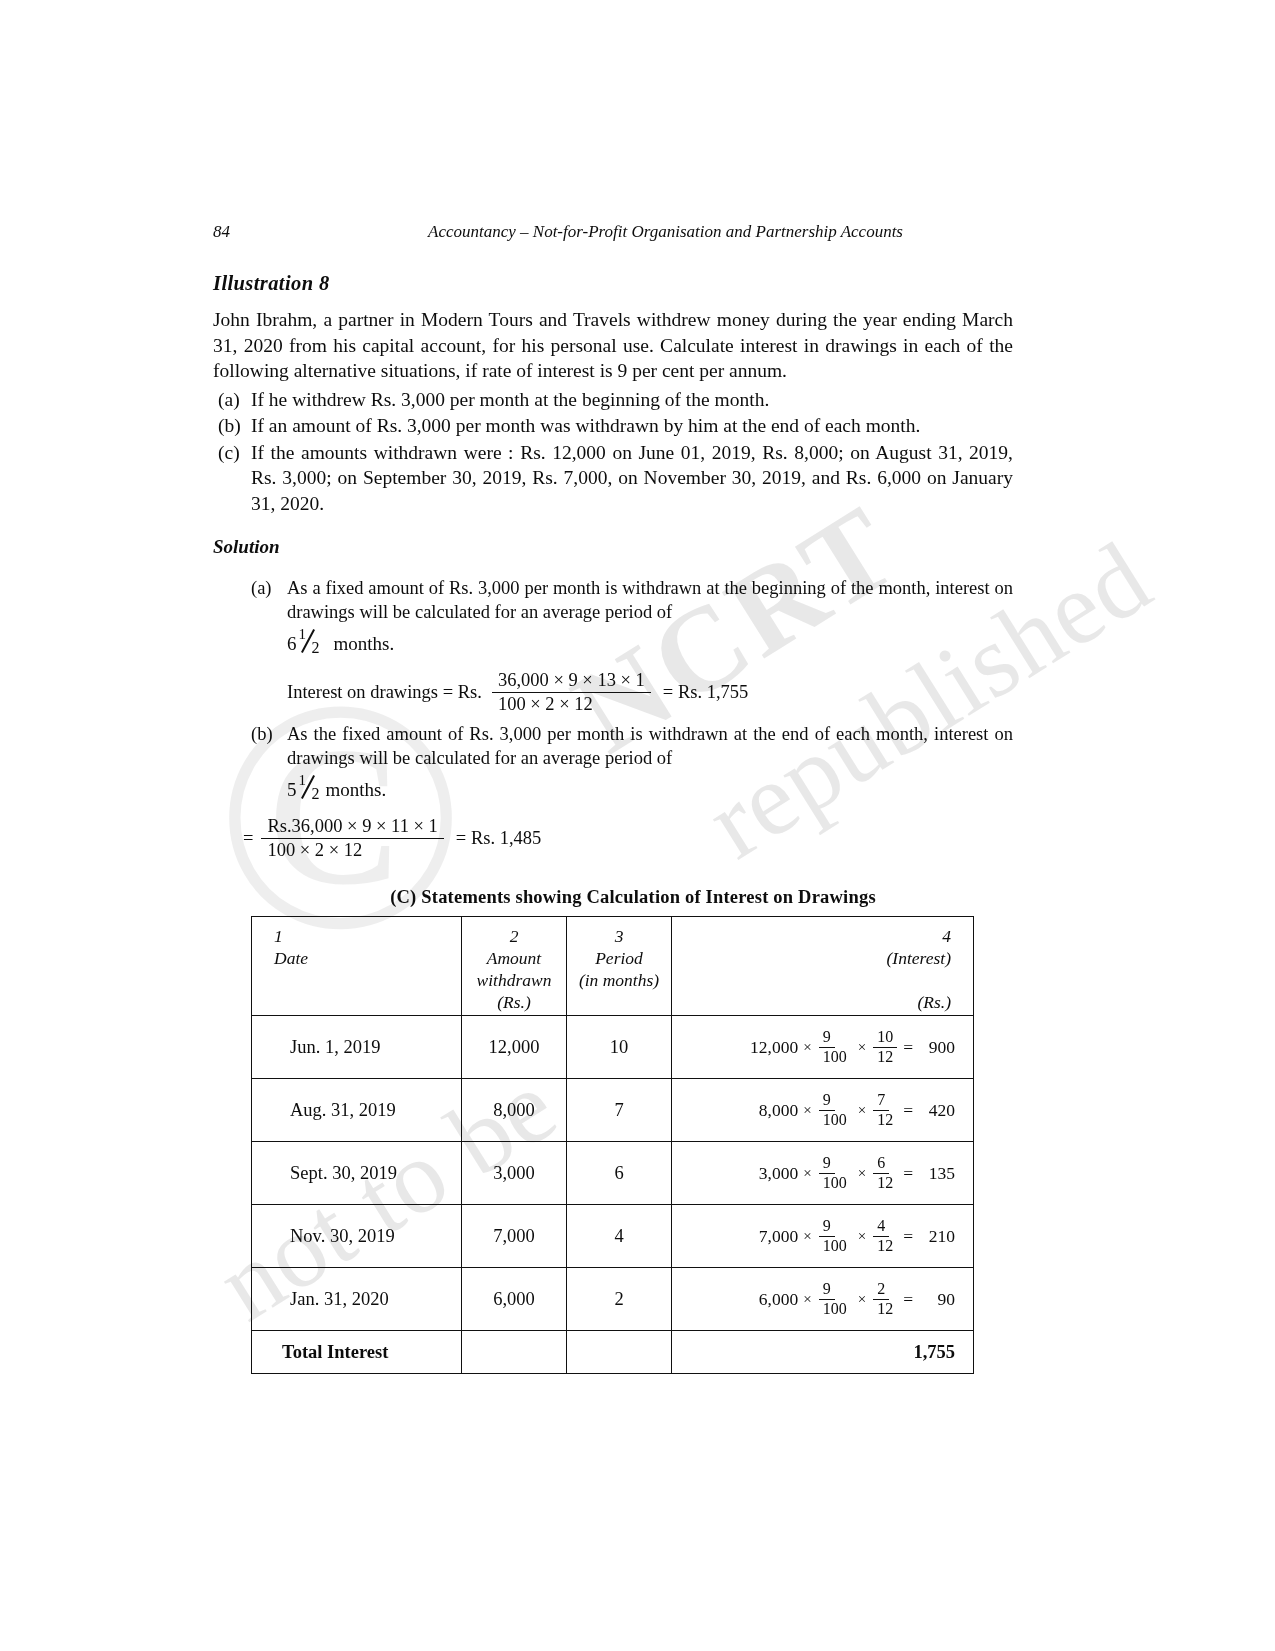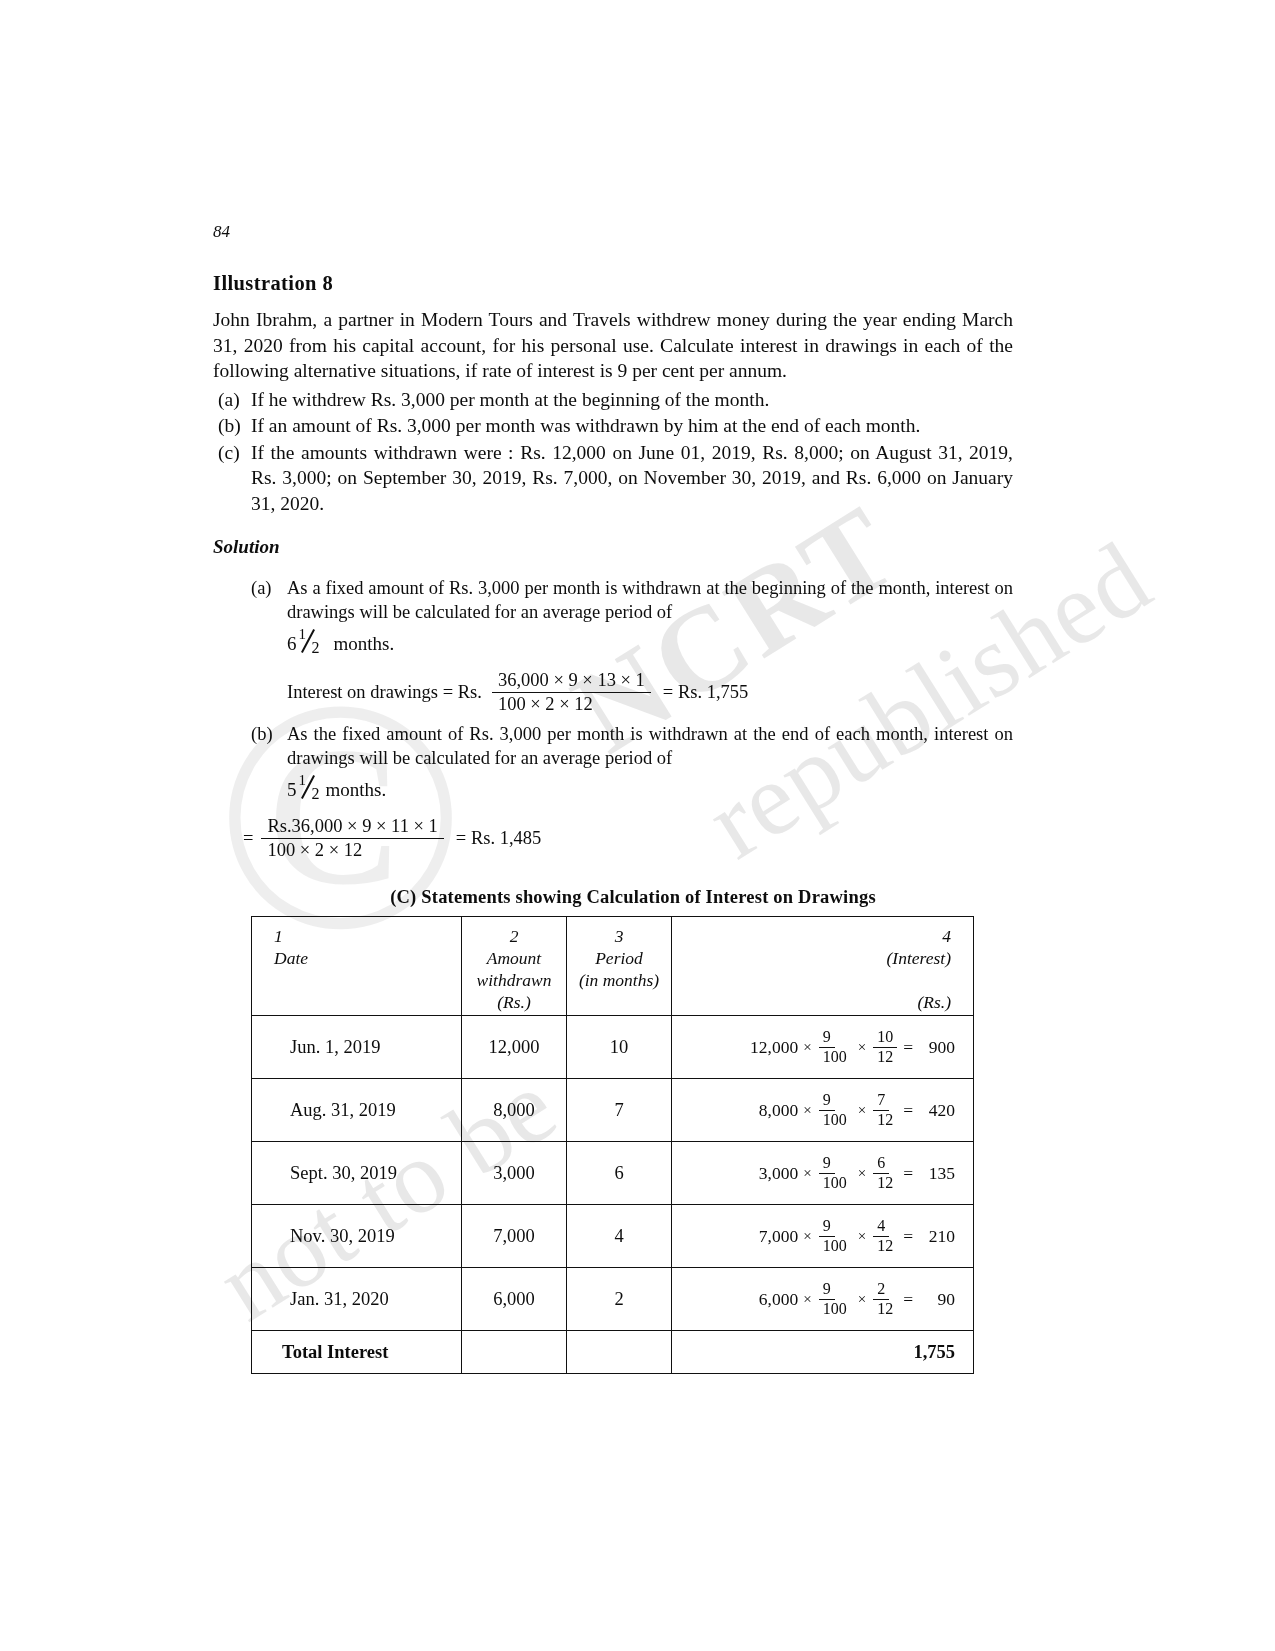--- a/index.html
+++ b/index.html
@@ -85,20 +85,21 @@
     font-size: 17px;
   }
   .runhead .title {
     flex: 1;
     text-align: left;
   }
 
   
   .illus-head {
     font-weight: bold;
+    font-style: italic;
     font-size: 20.5px;
     letter-spacing: 0.4px;
     margin-bottom: 12px;
   }
   .sol-head {
     font-weight: bold;
     font-style: italic;
     font-size: 19px;
     margin-top: 20px;
     margin-bottom: 18px;
@@ -302,20 +303,21 @@
   <span class="wm-text wm-ncrt">NCRT</span>
   <span class="wm-text wm-repub">republished</span>
   <span class="wm-text wm-notto">not to be</span>
 </div>
 
 <div class="page">
   <div class="content">
 
     <div class="runhead">
       <span class="pageno">84</span>
+      <span class="title">Accountancy – Not-for-Profit Organisation and Partnership Accounts</span>
     </div>
 
     <div class="illus-head">Illustration 8</div>
 
     <p class="body just">John Ibrahm, a partner in Modern Tours and Travels withdrew money during the year ending March 31, 2020 from his capital account, for his personal use. Calculate interest in drawings in each of the following alternative situations, if rate of interest is 9 per cent per annum.</p>
 
     <ul class="alpha">
       <li>
         <span class="marker">(a)</span>
         <span class="itxt">If he withdrew Rs. 3,000 per month at the beginning of the month.</span>

